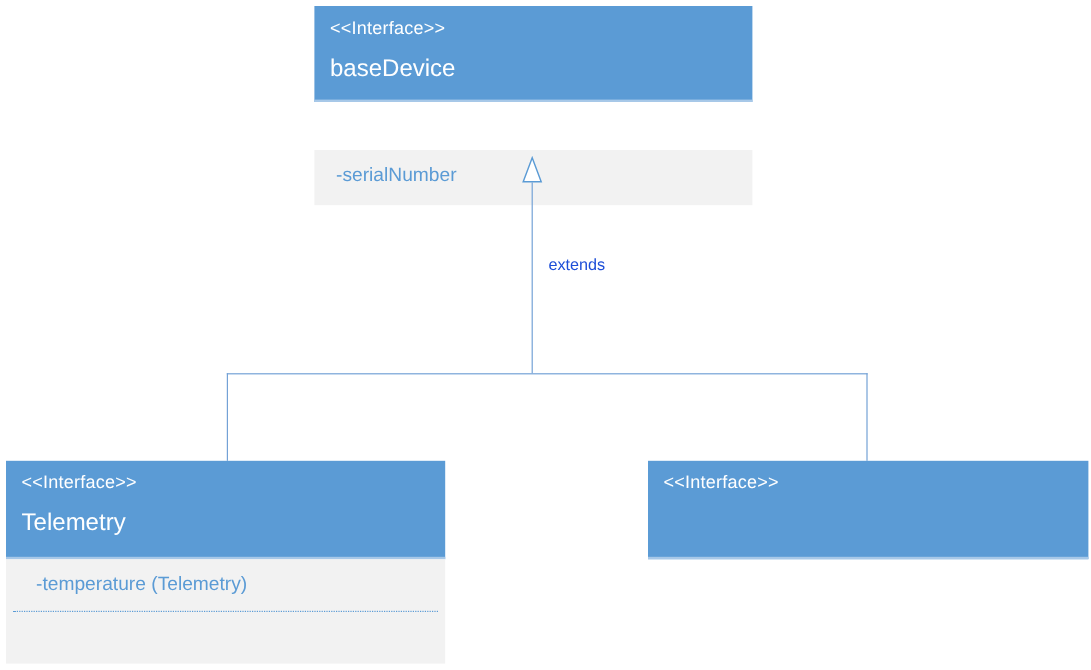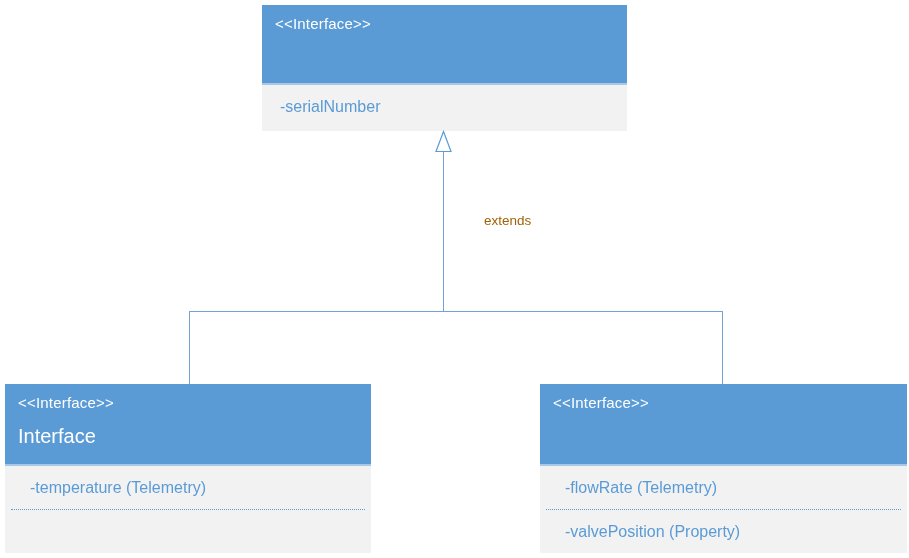--- a/index.html
+++ b/index.html
@@ -22,21 +22,21 @@
   }
   .stereotype { font-size: 15px; line-height: 21px; letter-spacing: 0.2px; }
   .node-name  { font-size: 20px; line-height: 26px; margin-top: 10px; font-weight: 400; }
   .node-body  { background: #f2f2f2; color: #5b9bd5; width: 100%; }
   .attr-row {
     font-size: 16px;
     display: flex; align-items: center;
     padding-left: 25px;
     height: 43px;
   }
-  .attr-row.pad-sm { padding-left: 18px; height: 44px; }
+  .attr-row.pad-sm { padding-left: 18px; height: 44px; margin-top: 40px; }
   .attr-divider { border-top: 1px dotted #5b9bd5; margin: 0 6px; height: 0; }
 
   
   .node-base  { left: 262px; top: 5px;   width: 365px; }
   .node-base .node-header { height: 80px; }
   .node-base .node-body   { height: 46px; }
   .node-left  { left: 5px;   top: 384px; width: 366px; }
   .node-right { left: 540px; top: 384px; width: 367px; }
   .node-left .node-header, .node-right .node-header { height: 82px; }
   .node-left .node-body,   .node-right .node-body   { height: 87px; text-align: center; }
@@ -44,62 +44,58 @@
   
   .line { position: absolute; background: #74a2d6; }
   .line-center-v { left: 443px; top: 152px; width: 1px; height: 159px; }
   .line-h        { left: 189px; top: 311px; width: 534px; height: 1px; }
   .line-left-v   { left: 189px; top: 311px; width: 1px; height: 73px; }
   .line-right-v  { left: 722px; top: 311px; width: 1px; height: 73px; }
 
   .arrowhead { position: absolute; left: 434px; top: 130px; }
 
   .extends-label {
-    position: absolute; left: 484px; top: 212px;
-    font-size: 13.5px; color: #a16207; line-height: 18px;
+    position: absolute; left: 457px; top: 212px;
+    font-size: 13.5px; color: #1d4ed8; line-height: 18px;
   }
 </style>
 </head>
 <body>
 
 <div class="canvas">
 
   <div class="node node-base">
     <div class="node-header">
       <div class="stereotype">&lt;&lt;Interface&gt;&gt;</div>
+      <div class="node-name">baseDevice</div>
     </div>
     <div class="node-body">
       <div class="attr-row pad-sm">-serialNumber</div>
     </div>
   </div>
 
   <svg class="arrowhead" width="19" height="23" viewBox="0 0 19 23">
     <polygon points="9.5,1.5 17,21.5 2,21.5" fill="#ffffff" stroke="#5b9bd5" stroke-width="1.2"></polygon>
   </svg>
   <div class="line line-center-v"></div>
   <div class="extends-label">extends</div>
   <div class="line line-h"></div>
   <div class="line line-left-v"></div>
   <div class="line line-right-v"></div>
 
   <div class="node node-left">
     <div class="node-header">
       <div class="stereotype">&lt;&lt;Interface&gt;&gt;</div>
-      <div class="node-name">Interface</div>
+      <div class="node-name">Telemetry</div>
     </div>
     <div class="node-body">
       <div class="attr-row">-temperature (Telemetry)</div>
       <div class="attr-divider"></div>
     </div>
   </div>
 
   <div class="node node-right">
     <div class="node-header">
       <div class="stereotype">&lt;&lt;Interface&gt;&gt;</div>
     </div>
-    <div class="node-body">
-      <div class="attr-row">-flowRate (Telemetry)</div>
-      <div class="attr-divider"></div>
-      <div class="attr-row">-valvePosition (Property)</div>
-    </div>
   </div>
 
 </div>
 
 </body></html>

